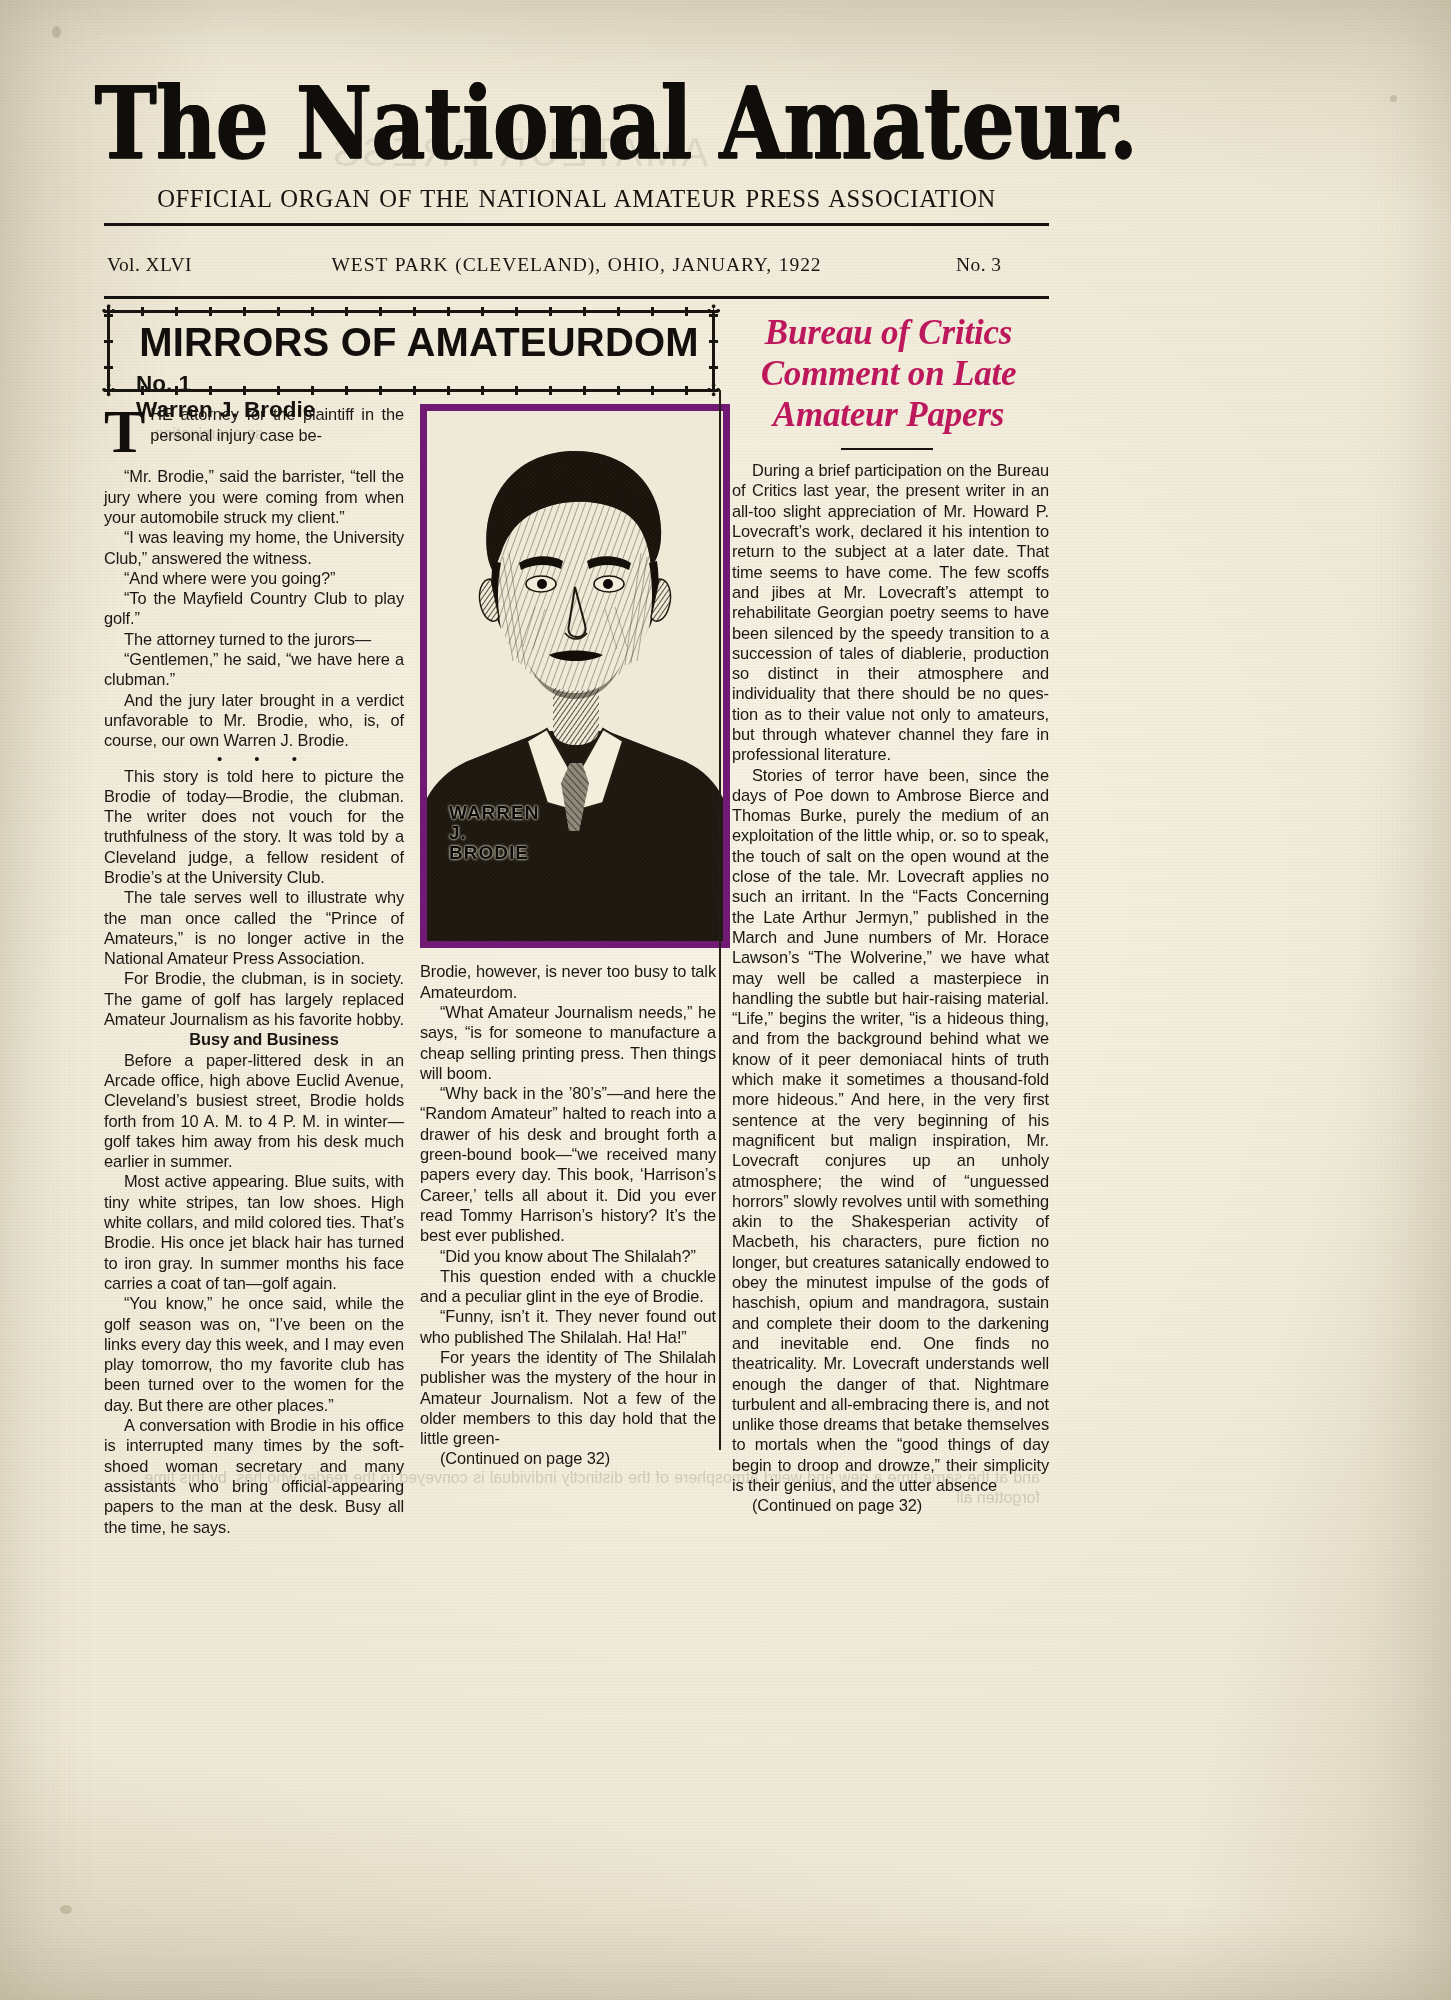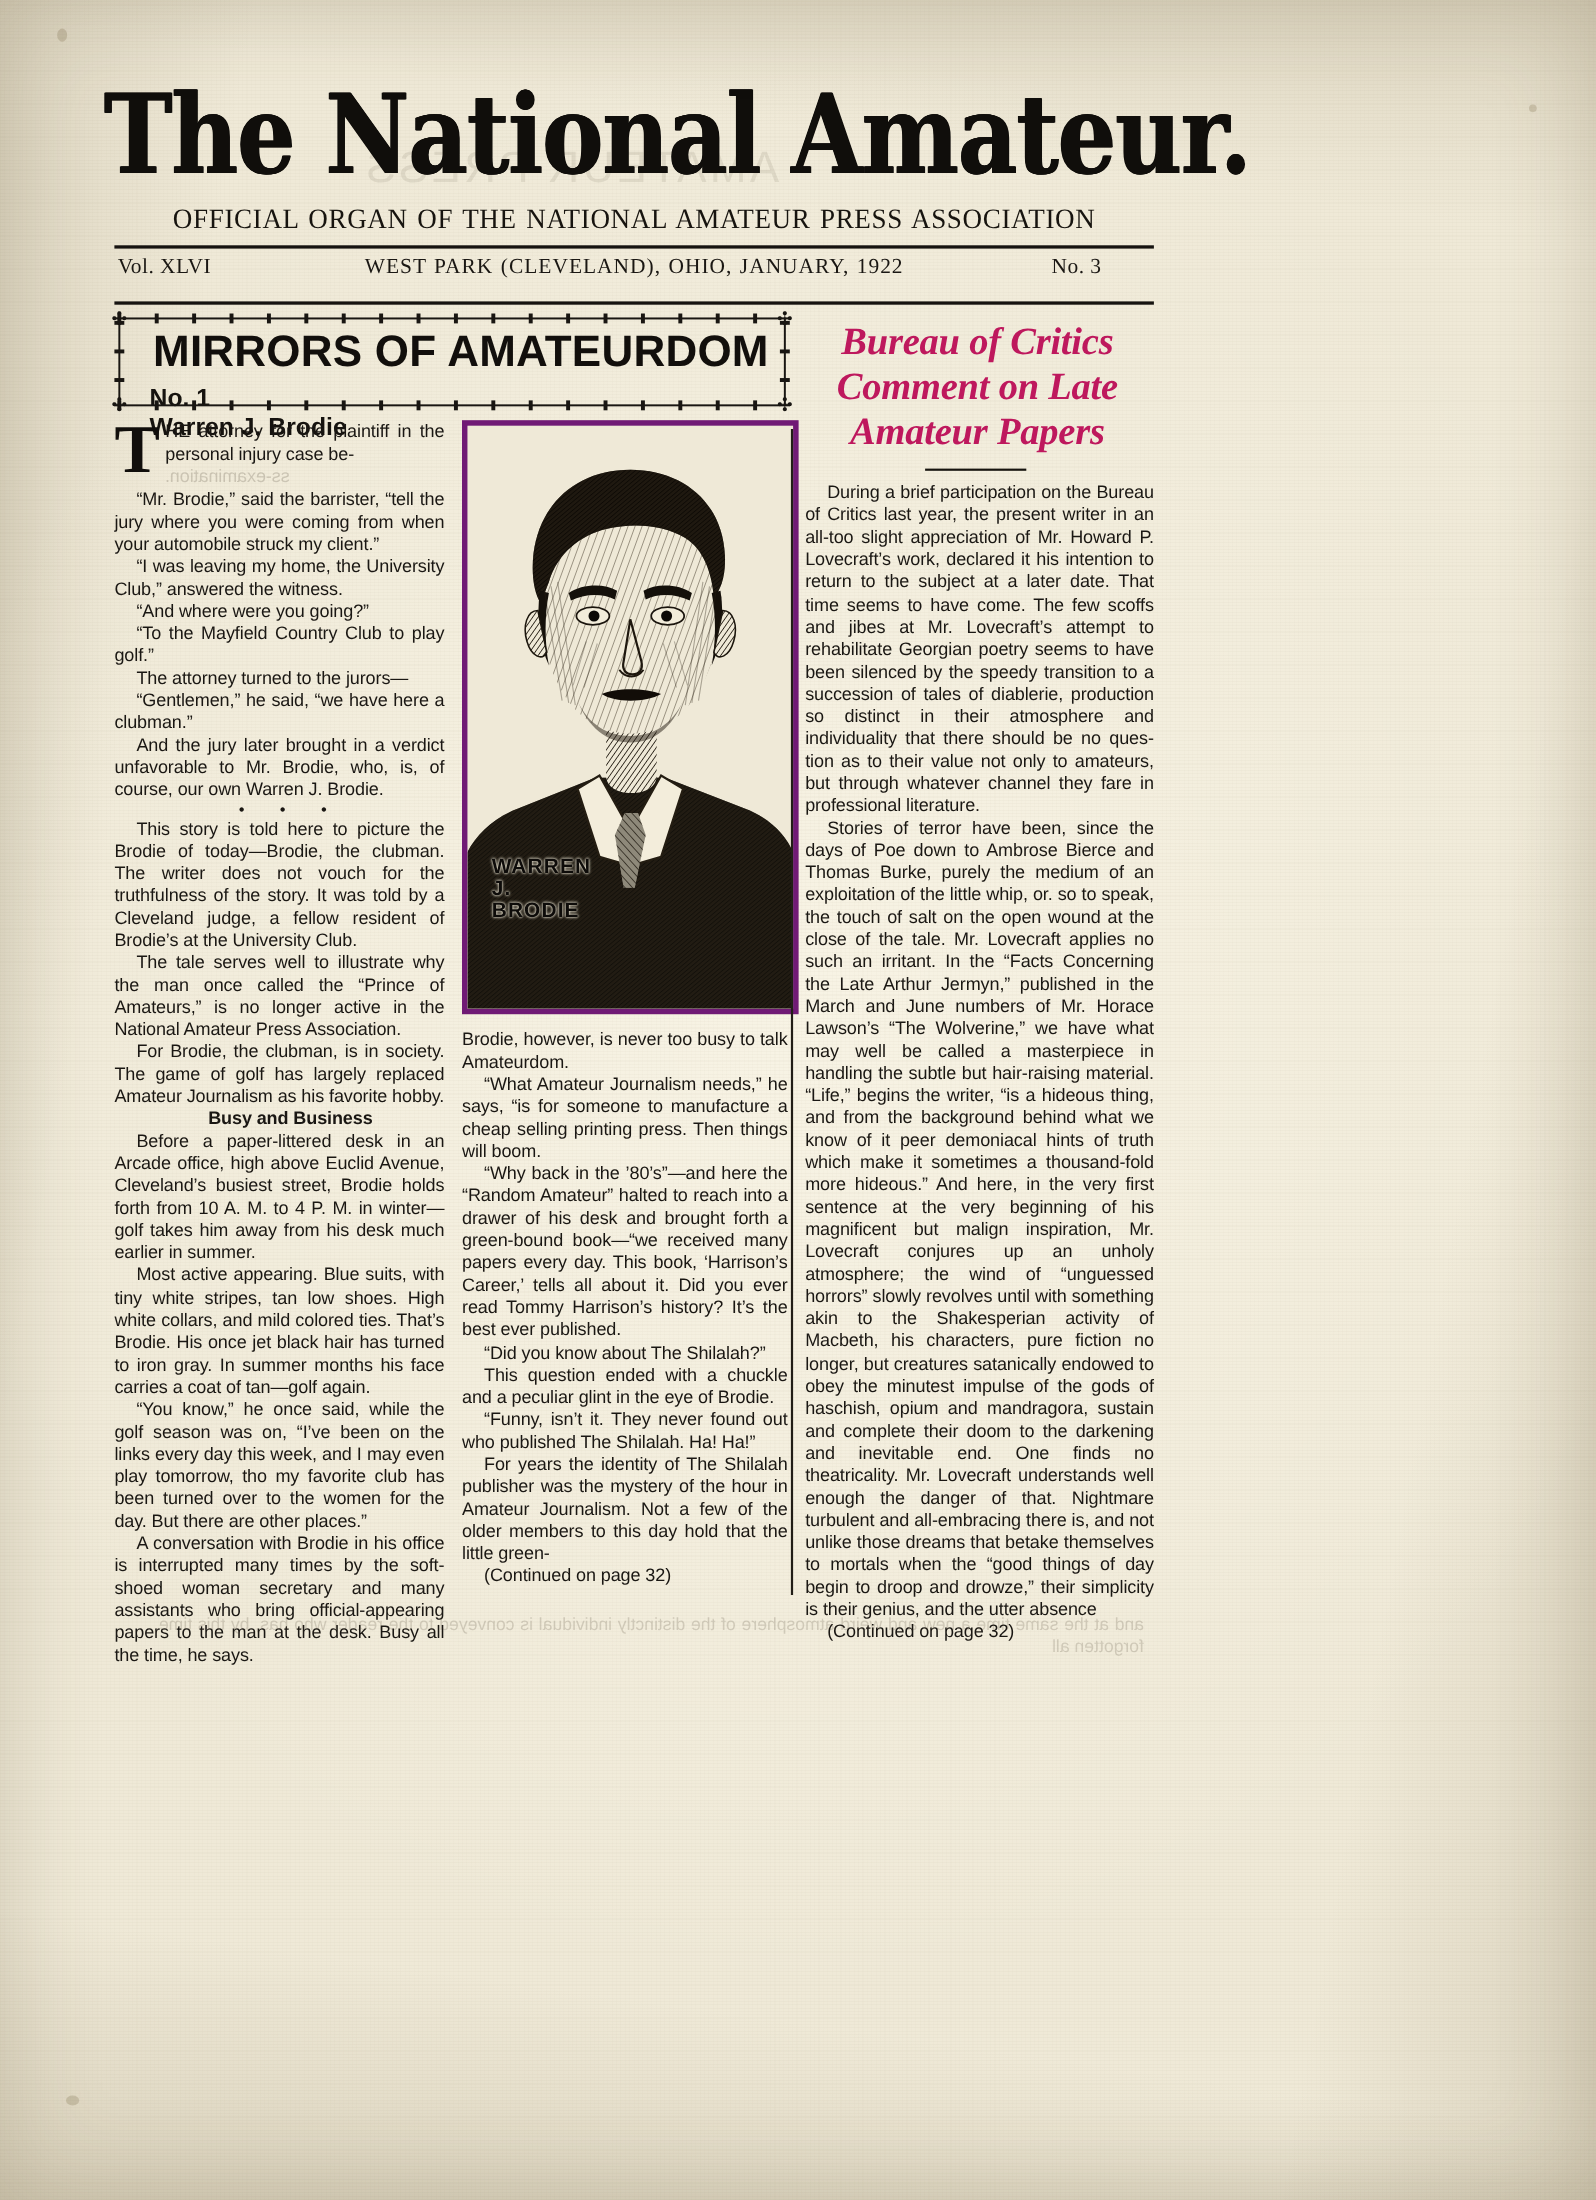--- a/index.html
+++ b/index.html
@@ -75,21 +75,21 @@
     height: 3px;
     background: #161310;
     margin: 9px 0 0 0;
   }
   #volume-line {
     display: flex;
     align-items: baseline;
     justify-content: space-between;
     font-size: 19.5px;
     letter-spacing: .4px;
-    padding: 6px 3px 11px 3px;
+    padding: 28px 3px 11px 3px;
   }
   #volume-line .vl-center {
     flex: 1;
     text-align: center;
     letter-spacing: .9px;
     word-spacing: 1px;
     padding-right: 40px;
   }
   #volume-line .vl-left { min-width: 130px; }
   #volume-line .vl-right { min-width: 90px; text-align: left; }
@@ -256,21 +256,21 @@
   #upper-col1 { width: 300px; }
   #upper-gap { width: 16px; }
   #portrait-wrap { width: 304px; }
 
   
   #portrait {
     position: relative;
     width: 296px;
     height: 530px;
     background: #ece6d3;
-    border: 5px solid #701a75;
+    border: 7px solid #701a75;
     overflow: hidden;
   }
   #portrait svg { display: block; }
   #portrait-caption {
     position: absolute;
     left: 22px;
     top: 392px;
     font-family: "Liberation Sans", sans-serif;
     font-weight: 700;
     font-size: 19px;

